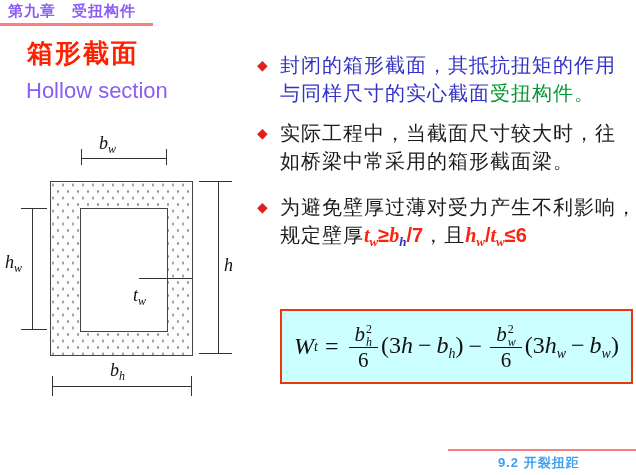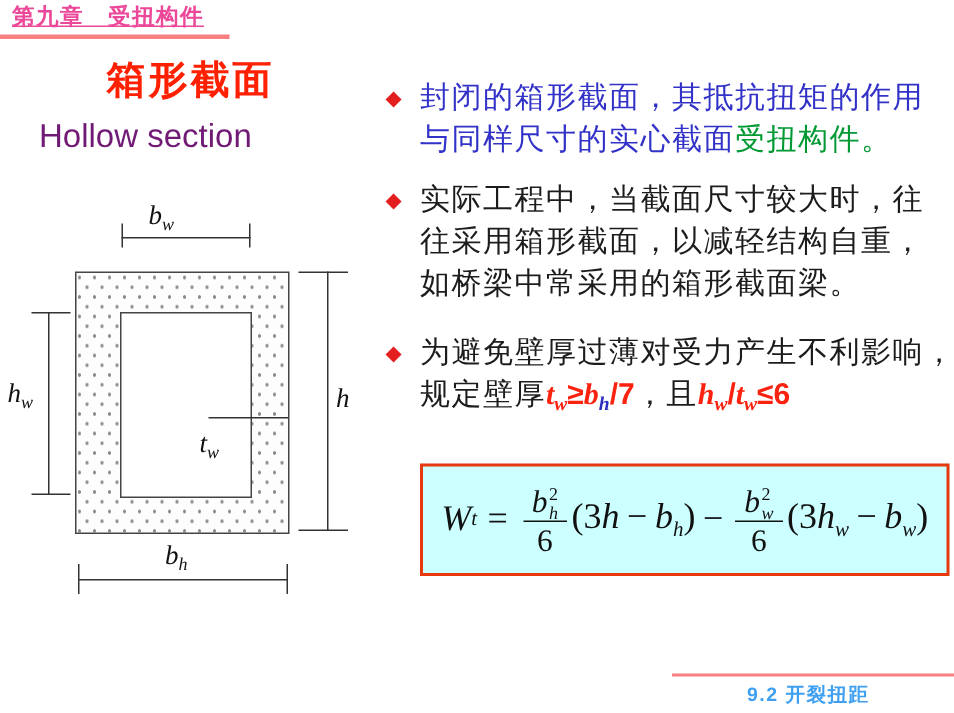--- a/index.html
+++ b/index.html
@@ -1,27 +1,27 @@
 <!DOCTYPE html>
 <html><head>
 <meta charset="utf-8">
 <style>
   html,body{margin:0;padding:0;background:#fff;}
   .slide{position:relative;width:636px;height:475px;background:#ffffff;overflow:hidden;
          font-family:"Liberation Sans",sans-serif;}
 
   
   .chapter{position:absolute;left:8px;top:2px;font-size:15px;font-weight:bold;
-           color:#ec4899;letter-spacing:1px;white-space:nowrap;text-decoration:underline;}
+           color:#8b5cf6;letter-spacing:1px;white-space:nowrap;}
   .chapter-line{position:absolute;left:0;top:23px;width:153px;height:3px;background:#f88080;}
 
   
   .title-zh{position:absolute;left:27px;top:36px;font-size:26px;font-weight:bold;
-            color:#fe2000;letter-spacing:2px;white-space:nowrap;margin-left:44px;}
-  .title-en{position:absolute;left:26px;top:78px;font-size:22px;color:#701a75;white-space:nowrap;}
+            color:#fe2000;letter-spacing:2px;white-space:nowrap;}
+  .title-en{position:absolute;left:26px;top:78px;font-size:22px;color:#8b5cf6;white-space:nowrap;}
 
   
   .bullets{position:absolute;left:257px;top:51px;width:380px;}
   .bullet{position:relative;padding-left:23px;font-size:20px;line-height:28px;letter-spacing:1px;}
   .bullet .diamond{position:absolute;left:0;top:0;font-size:14px;line-height:28px;color:#e31e1e;}
   .b1{color:#3232c8;margin-bottom:12px;}
   .b2{color:#1c1c1c;margin-bottom:18px;}
   .b3{color:#1c1c1c;}
   .bline{white-space:nowrap;}
   .green{color:#009933;}
@@ -126,21 +126,20 @@
 
     <div class="bullet b1">
       <span class="diamond">◆</span>
       <div class="bline"><span>封闭的箱形截面，其抵抗扭矩的作用</span></div>
       <div class="bline"><span>与同样尺寸的实心截面</span><span class="green">受扭构件。</span></div>
     </div>
 
     <div class="bullet b2">
       <span class="diamond">◆</span>
       <div class="bline"><span>实际工程中，当截面尺寸较大时，往</span></div>
-      <div class="bline"><span>往采用箱形截面，以减轻结构自重，</span></div>
       <div class="bline"><span>如桥梁中常采用的箱形截面梁。</span></div>
     </div>
 
     <div class="bullet b3">
       <span class="diamond">◆</span>
       <div class="bline"><span>为避免壁厚过薄对受力产生不利影响，</span></div>
       <div class="bline"><span>规定壁厚</span><span class="mi">t</span><span class="msub">w</span><span class="mo">≥</span><span class="mi">b</span><span class="msub blue">h</span><span class="mo">/7</span><span>，且</span><span class="mi">h</span><span class="msub">w</span><span class="mo">/</span><span class="mi">t</span><span class="msub">w</span><span class="mo">≤6</span></div>
     </div>
 
   </div>

